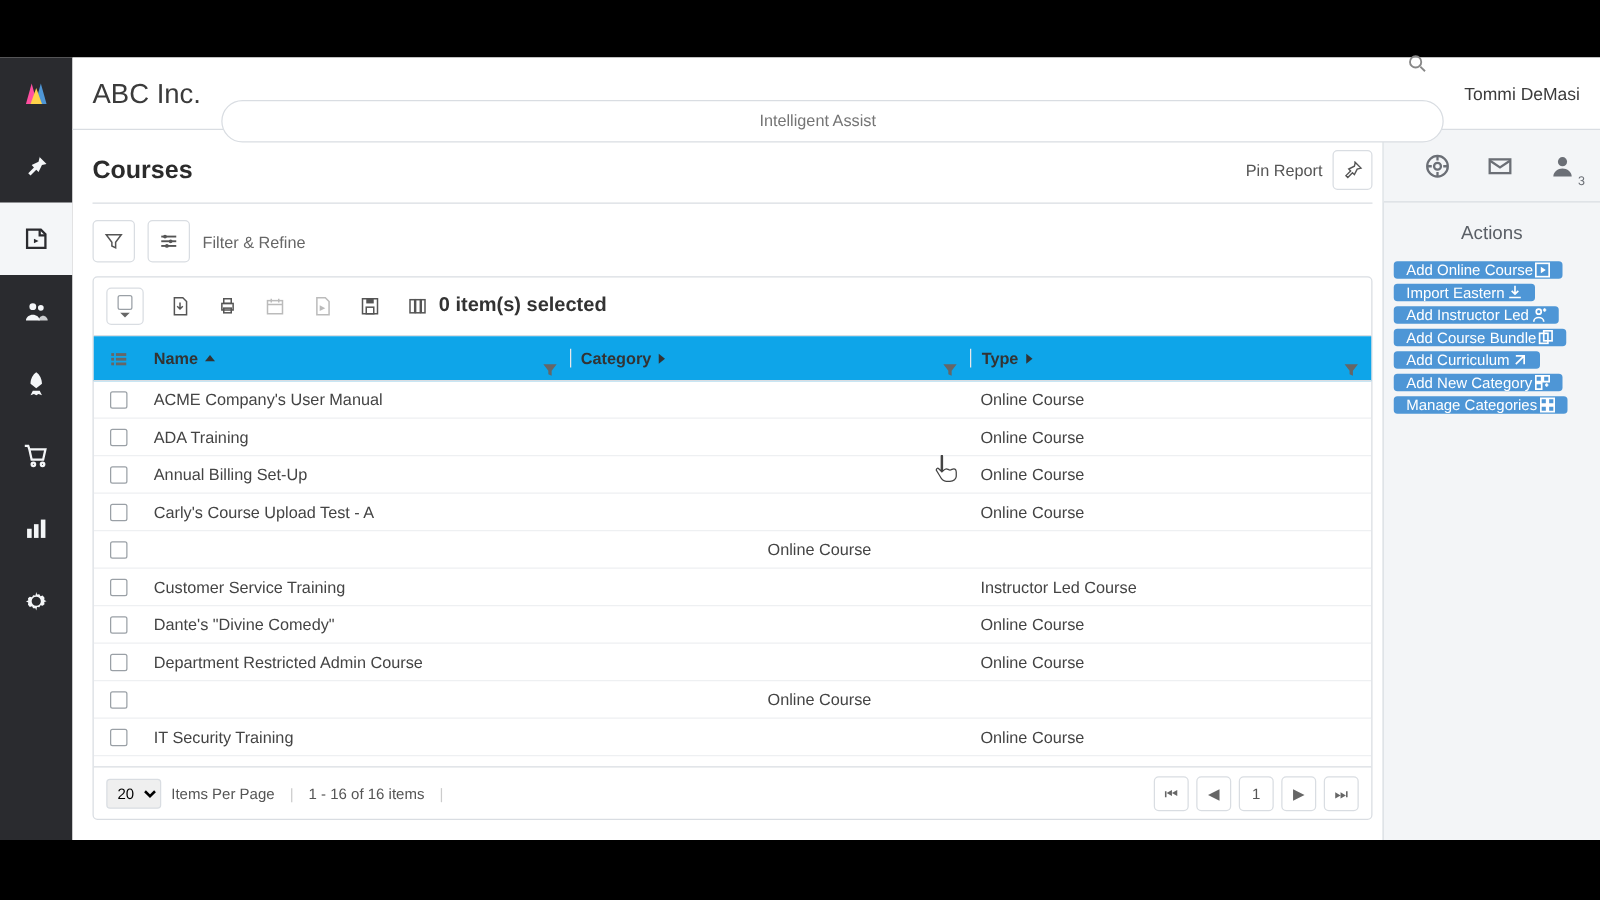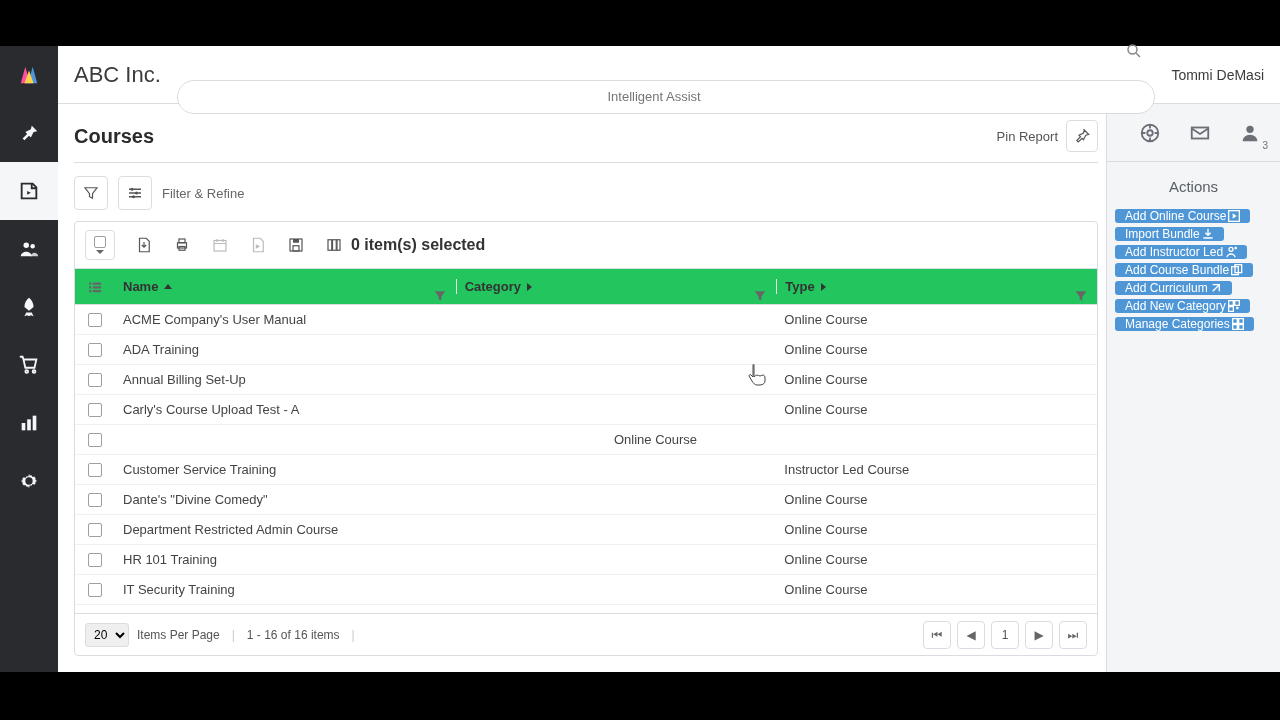--- a/index.html
+++ b/index.html
@@ -28,21 +28,21 @@
 .pin-btn { width:32px; height:32px; border:1px solid #d9dde2; border-radius:4px; background:#fff; display:flex; align-items:center; justify-content:center; cursor:pointer; }
 .filter-row { display:flex; align-items:center; gap:10px; padding:13px 0 11px; }
 .sqbtn { width:34px; height:34px; border:1px solid #d9dde2; border-radius:4px; background:#fff; display:flex; align-items:center; justify-content:center; cursor:pointer; }
 .filter-label { font-size:13px; color:#666; }
 .tablecard { border:1px solid #d9dde2; border-radius:4px; flex:1; display:flex; flex-direction:column; min-height:0; }
 .toolbar { display:flex; align-items:center; justify-content:flex-start; padding:6px 10px; border-bottom:1px solid #d9dde2; }
 .tool-left { display:flex; align-items:center; gap:4px; }
 .toolbtn { width:34px; height:34px; border:1px solid transparent; border-radius:4px; background:#fff; display:flex; align-items:center; justify-content:center; cursor:pointer; }
 .toolbtn.first { border:1px solid #d9dde2; margin-right:8px; position:relative; width:30px; height:30px; }
 .sel-text { font-size:16px; font-weight:600; color:#333; }
-.headrow { display:flex; align-items:center; height:36px; border-bottom:1px solid #d9dde2; background:#22c55e; font-size:13px; font-weight:600; color:#333; }
+.headrow { display:flex; align-items:center; height:36px; border-bottom:1px solid #d9dde2; background:#0ea5e9; font-size:13px; font-weight:600; color:#333; }
 .col-cb { width:40px; display:flex; justify-content:center; }
 .col-name { flex: 1 1 320px; display:flex; align-items:center; gap:6px; padding-left:8px; position:relative; }
 .col-category { flex: 1 1 300px; display:flex; align-items:center; gap:6px; padding-left:8px; position:relative; border-left:1px solid #e6e8eb; }
 .col-type { flex: 1 1 300px; display:flex; align-items:center; gap:6px; padding-left:8px; position:relative; border-left:1px solid #e6e8eb; }
 .filter-ic { position:absolute; right:8px; top:9px; width:16px; height:16px; cursor:pointer; }
 .tbody { flex:1; overflow-y:auto; min-height:0; position:relative; }
 .row { display:flex; align-items:center; height:30px; border-bottom:1px solid #eef0f2; font-size:13px; color:#444; }
 .row .cell-name { flex: 1 1 320px; padding-left:8px; }
 .row .cell-cat { flex: 1 1 300px; padding-left:8px; }
 .row .cell-type { flex: 1 1 300px; padding-left:8px; }
@@ -320,21 +320,20 @@
                   <div class="cb"></div>
                 </div>
                 <div class="cell-name">Department Restricted Admin Course</div>
                 <div class="cell-cat"></div>
                 <div class="cell-type">Online Course</div>
               </div>
               <div class="row">
                 <div class="col-cb">
                   <div class="cb"></div>
                 </div>
-                <div class="cell-name">HR 101 Training</div>
                 <div class="cell-cat"></div>
                 <div class="cell-type">Online Course</div>
               </div>
               <div class="row">
                 <div class="col-cb">
                   <div class="cb"></div>
                 </div>
                 <div class="cell-name">IT Security Training</div>
                 <div class="cell-cat"></div>
                 <div class="cell-type">Online Course</div>
@@ -384,21 +383,21 @@
         <div class="actions-title">Actions</div>
         <div id="actions-list">
             <button class="action-btn">
               <span>Add Online Course</span>
               <svg viewBox="0 0 24 24">
                 <rect x="4" y="4" width="16" height="16" fill="none" stroke="#fff" stroke-width="2"></rect>
                 <path d="M10 8l6 4-6 4z" fill="#fff"></path>
               </svg>
             </button>
             <button class="action-btn">
-              <span>Import Bundle</span>
+              <span>Import Eastern</span>
               <svg viewBox="0 0 24 24">
                 <path d="M12 4v10m-4-4l4 4 4-4M5 18h14" fill="none" stroke="#fff" stroke-width="2"></path>
               </svg>
             </button>
             <button class="action-btn">
               <span>Add Instructor Led</span>
               <svg viewBox="0 0 24 24">
                 <circle cx="12" cy="8" r="3" fill="none" stroke="#fff" stroke-width="2"></circle>
                 <path d="M6 20c0-3 3-5 6-5s6 2 6 5" fill="none" stroke="#fff" stroke-width="2"></path>
                 <path d="M17 6h4M19 4v4" stroke="#fff" stroke-width="2"></path>

